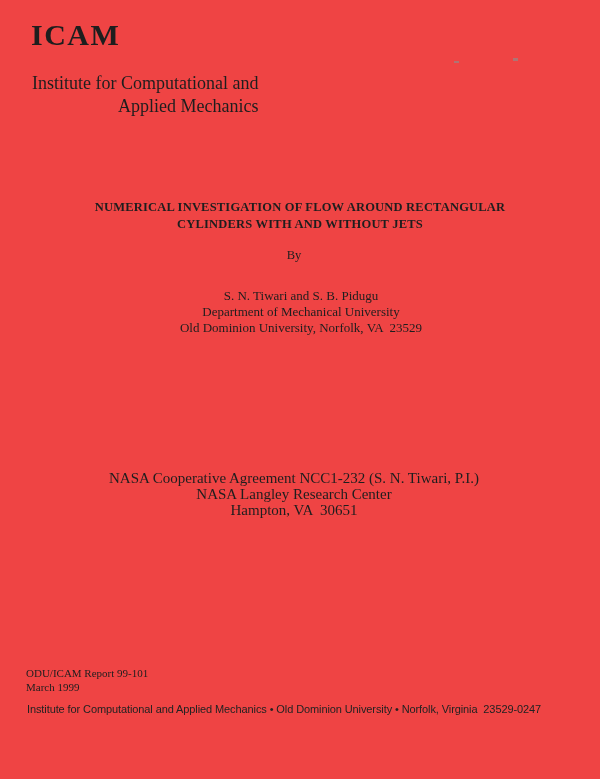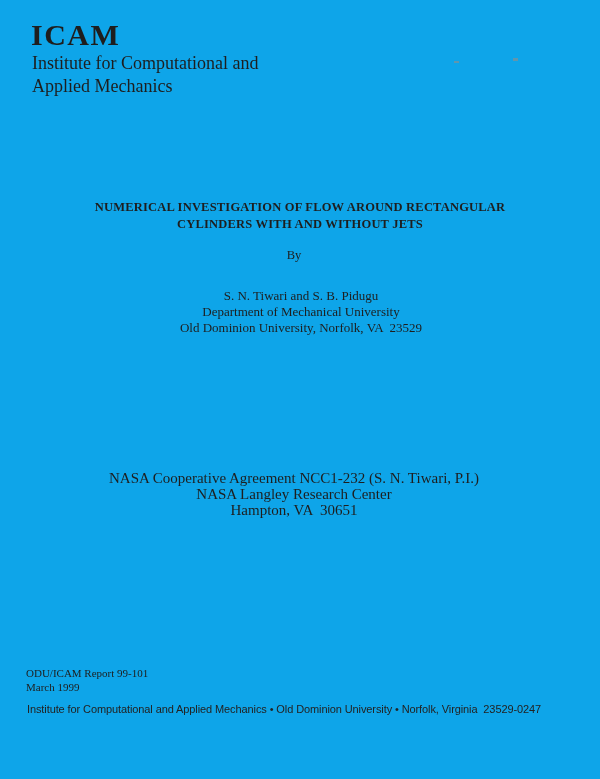--- a/index.html
+++ b/index.html
@@ -4,44 +4,45 @@
 <style>
   html, body {
     margin: 0;
     padding: 0;
     background: #ffffff;
   }
   .page {
     position: relative;
     width: 600px;
     height: 779px;
-    background: #0ea5e9;
+    background: #ef4444;
     color: #1e1e1e;
     font-family: "Liberation Serif", serif;
     overflow: hidden;
   }
   .line { white-space: pre; }
 
   
   .logo {
     position: absolute;
     left: 31px;
     top: 18px;
     font-size: 30px;
     font-weight: 700;
     letter-spacing: 1.5px;
     line-height: 34px;
   }
   .institute {
     position: absolute;
     left: 32px;
-    top: 52px;
+    top: 72px;
     font-size: 18px;
     line-height: 23px;
     font-weight: 400;
+    text-align: right;
   }
 
   
   .scan-mark {
     position: absolute;
     background: #8d8d8d;
     opacity: 0.65;
   }
   .mark1 { left: 454px; top: 61px; width: 5px; height: 2px; }
   .mark2 { left: 513px; top: 58px; width: 5px; height: 3px; }

